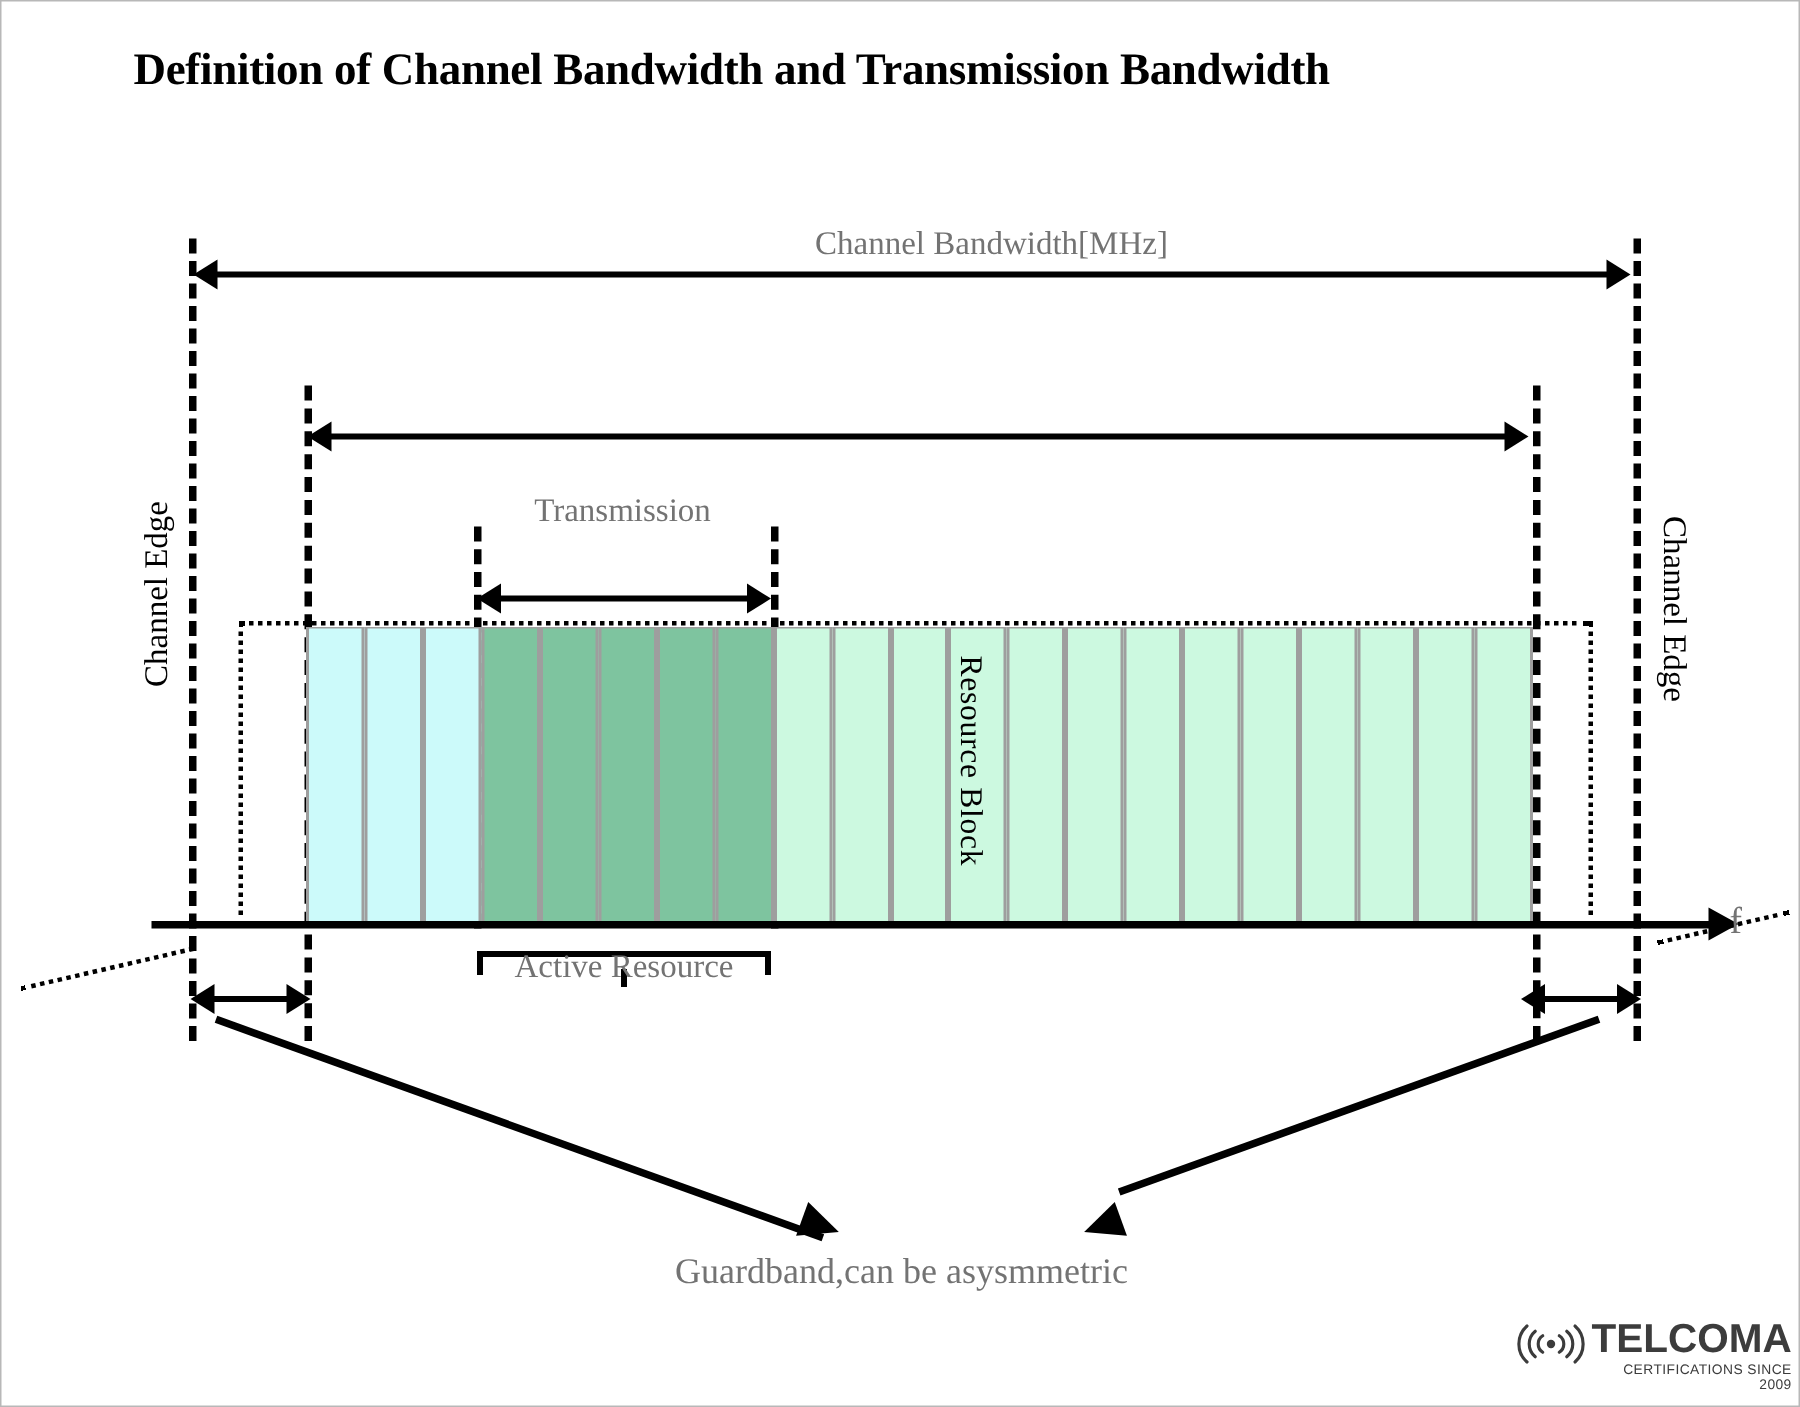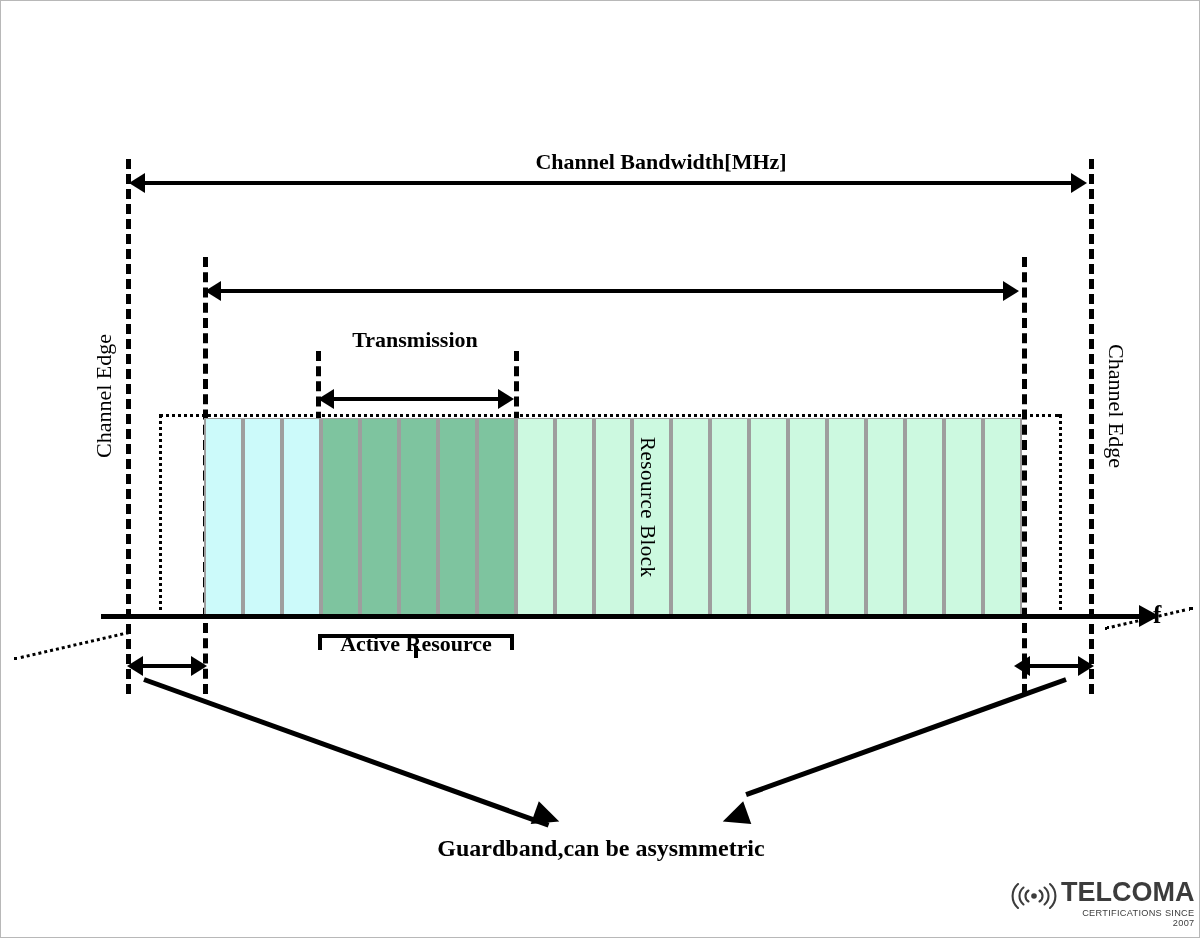--- a/index.html
+++ b/index.html
@@ -28,24 +28,23 @@
     width: 1030px;
     font-size: 30px;
     font-weight: bold;
     line-height: 1.33;
     color: #000000;
     letter-spacing: -0.2px;
   }
 
   
   .lbl {
-    color: #000000;
+    color: #737373;
     font-size: 22px;
     white-space: nowrap;
-    font-weight: bold;
   }
   .lbl.center { text-align: center; }
 
   
   .vdash {
     width: 0;
     border-left: 5px dashed #000;
   }
   
   .dotline-v {
@@ -182,20 +181,21 @@
     margin-top: 2px;
     text-align: right;
   }
 </style>
 </head>
 <body>
 
 <div id="page">
 
   <div id="title" class="abs">
+    <div>Definition of Channel Bandwidth and Transmission Bandwidth</div>
   </div>
 
   <div class="abs vdash" style="left:125px; top:158px; height:535px;"></div>
   <div class="abs vdash" style="left:1088px; top:158px; height:535px;"></div>
 
   <div class="abs vdash" style="left:202px; top:256px; height:437px;"></div>
   <div class="abs vdash" style="left:1021px; top:256px; height:437px;"></div>
 
   <div class="abs vdash" style="left:315px; top:350px; height:268px;"></div>
   <div class="abs vdash" style="left:513px; top:350px; height:268px;"></div>
@@ -312,17 +312,17 @@
           <path d="M17.5 11.5 A6.5 6.5 0 0 0 17.5 22.5"></path>
           <path d="M39 5 A16 16 0 0 1 39 29"></path>
           <path d="M33.5 8.5 A11 11 0 0 1 33.5 25.5"></path>
           <path d="M28.5 11.5 A6.5 6.5 0 0 1 28.5 22.5"></path>
         </g>
         <circle cx="23" cy="17" r="2.8" fill="#3c3c3c"></circle>
       </svg>
     </span>
     <span id="logo-text-wrap">
       <div id="logo-word">TELCOMA</div>
-      <div id="logo-tag">CERTIFICATIONS SINCE 2007</div>
+      <div id="logo-tag">CERTIFICATIONS SINCE 2009</div>
     </span>
   </div>
 
 </div>
 
 </body></html>

